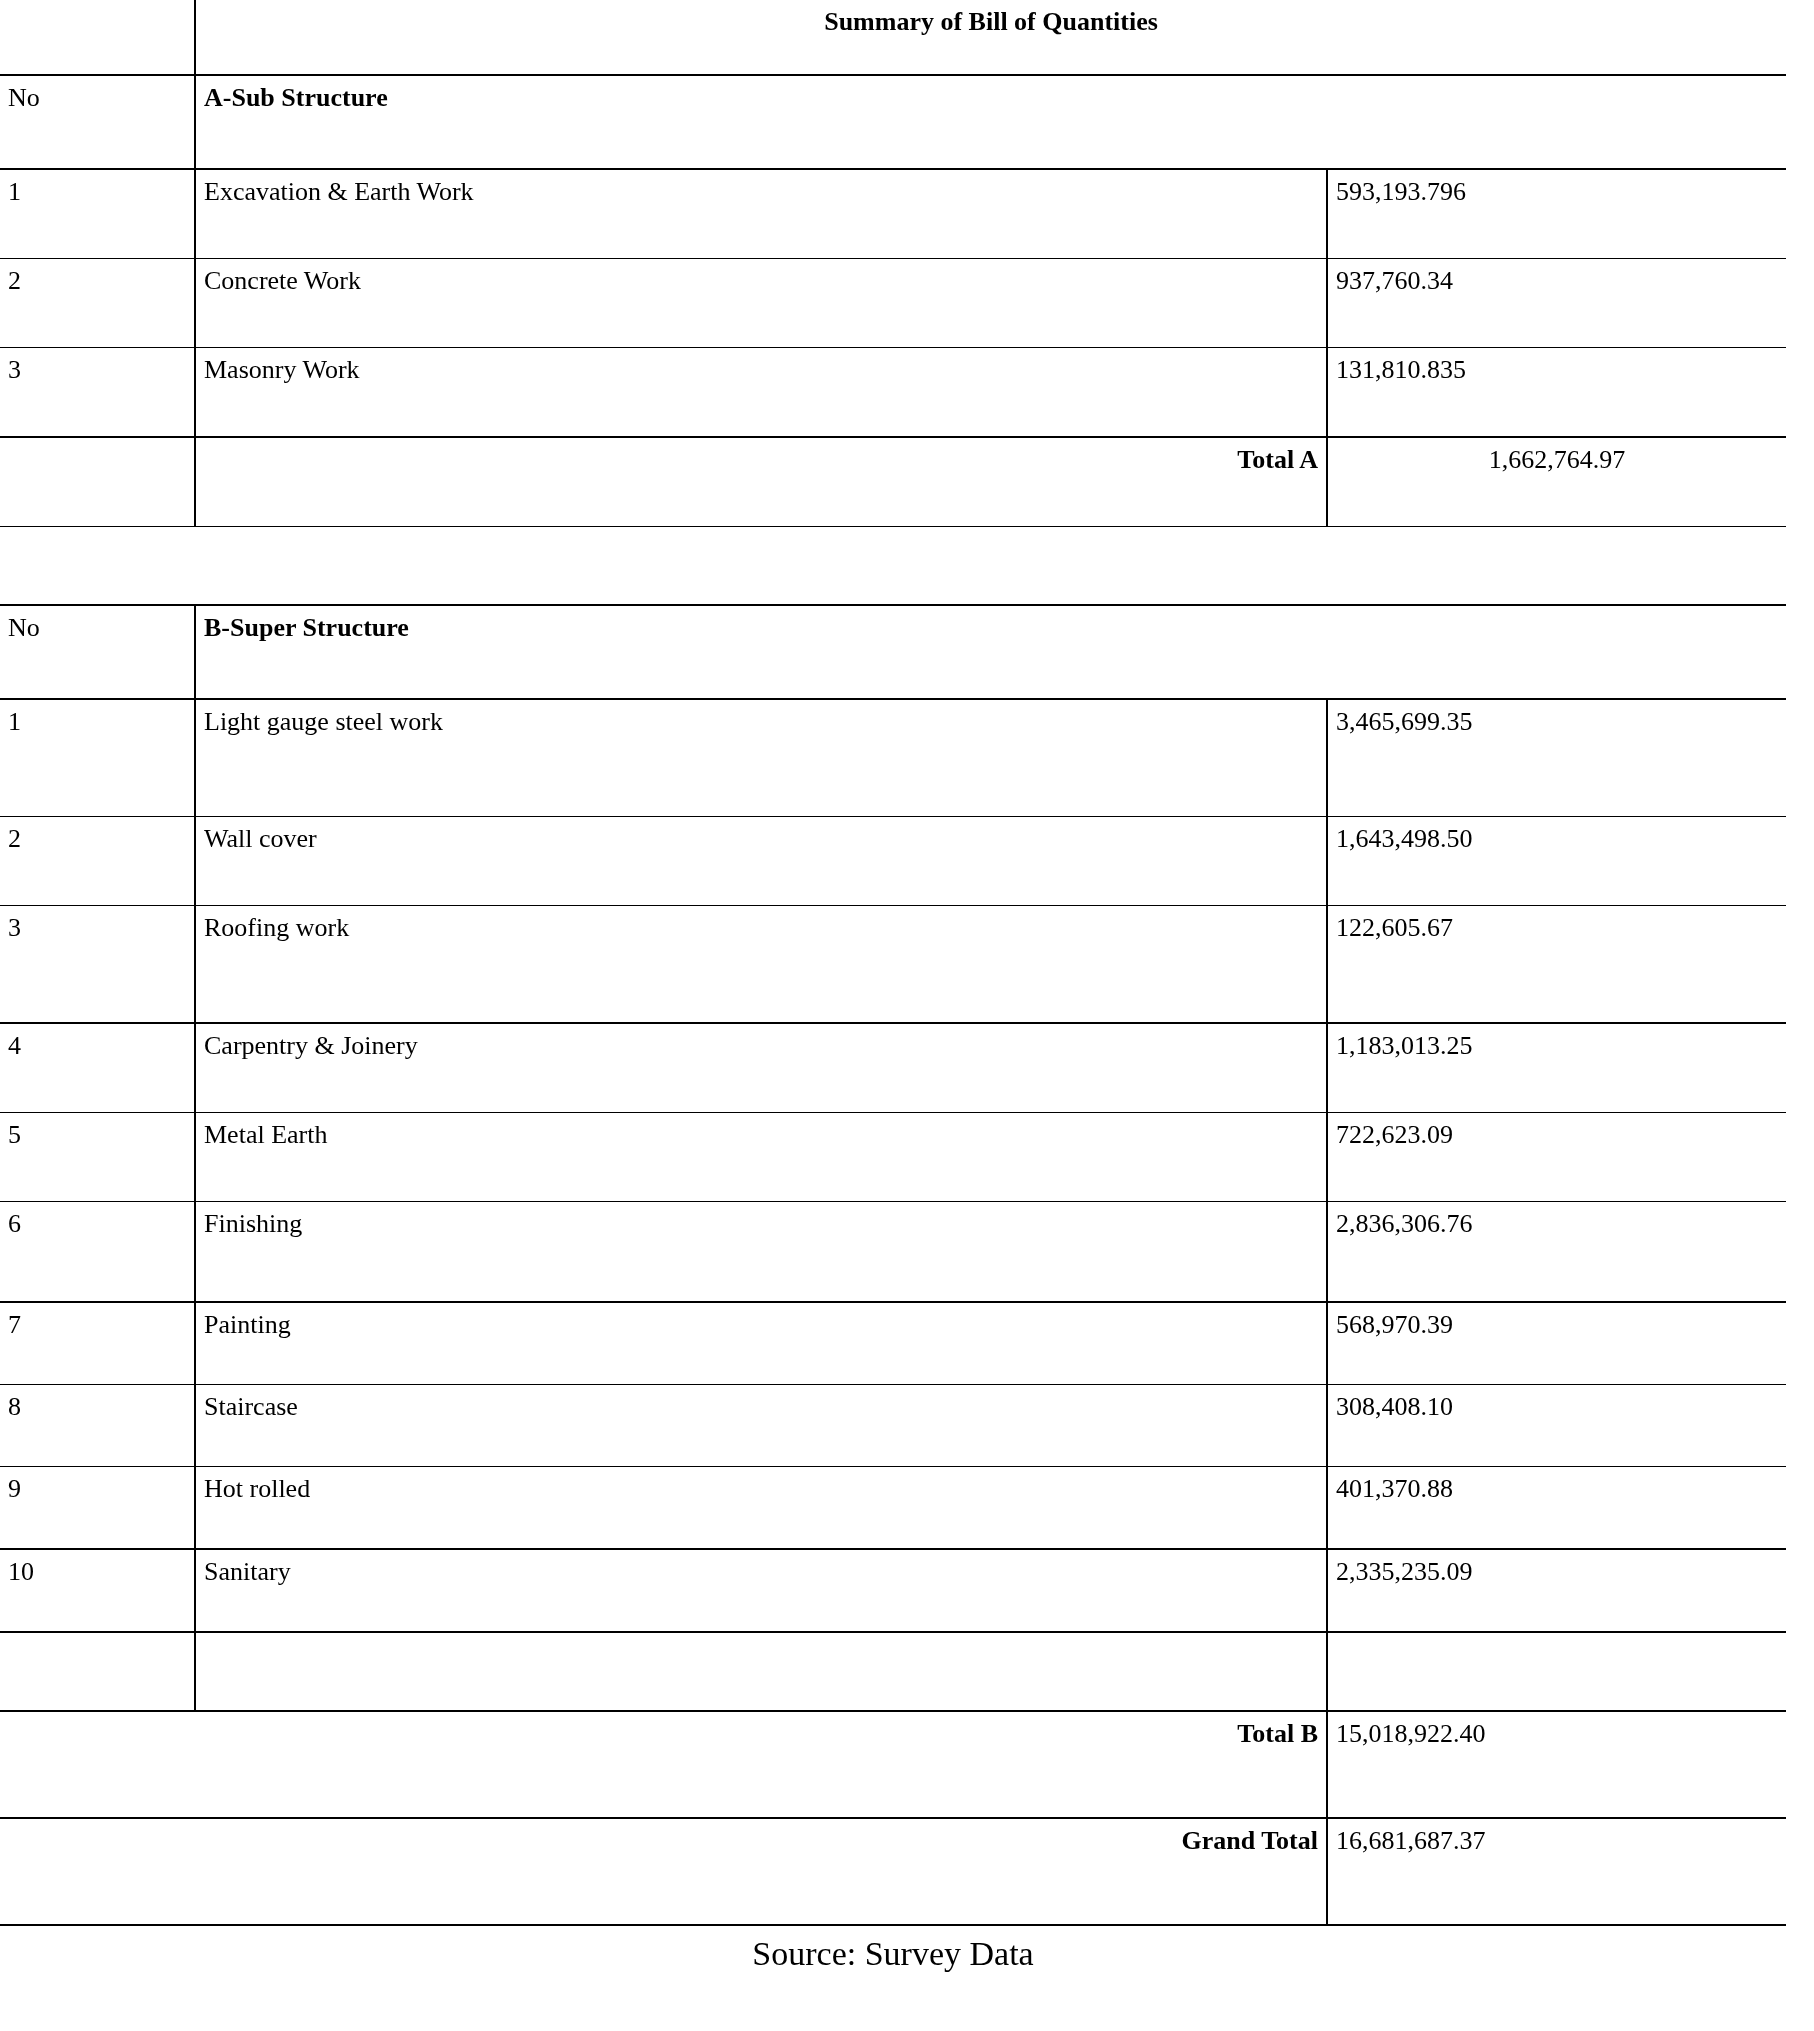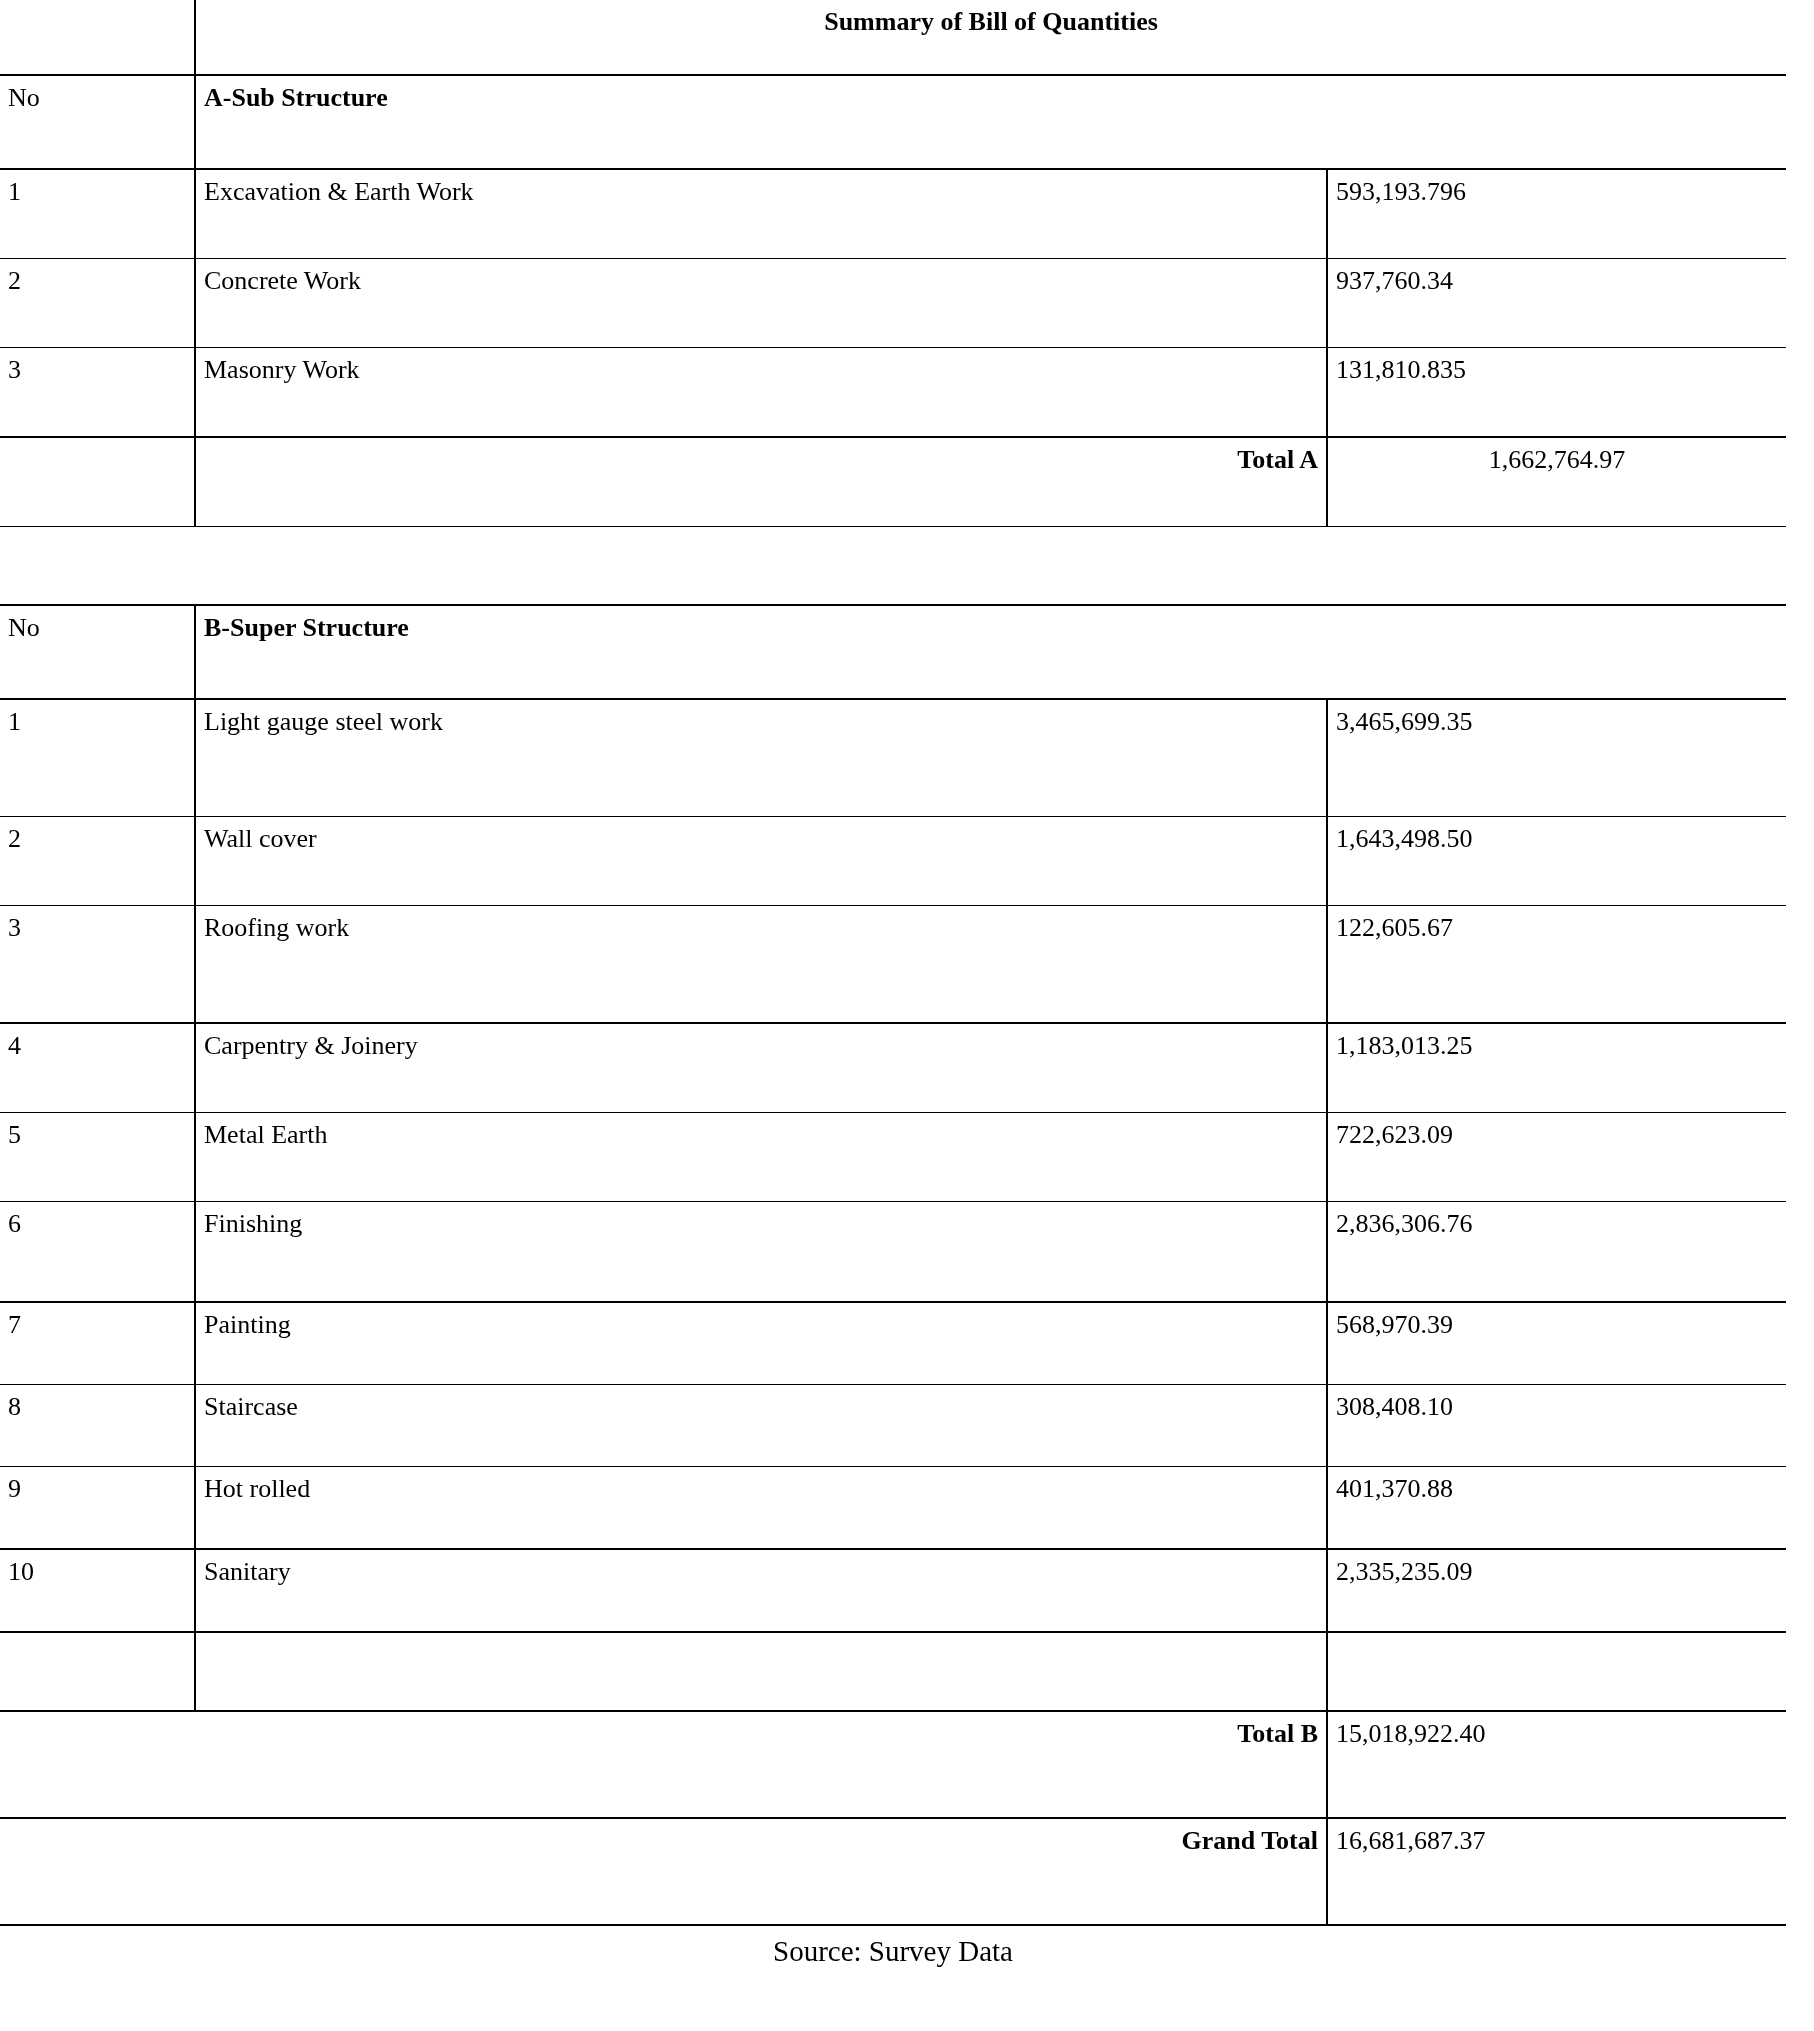--- a/index.html
+++ b/index.html
@@ -119,21 +119,21 @@
     padding-top: 5.6px;
   }
 
   
   .spacer-cell { height: 61px; }
 
   
   .source-note {
     width: 1786px;
     text-align: center;
-    font-size: 29px;
+    font-size: 34px;
     padding-top: 9.3px;
     color: #000;
   }
 </style>
 </head>
 <body>
 
 <div id="sheet">
 
   <table class="boq">

